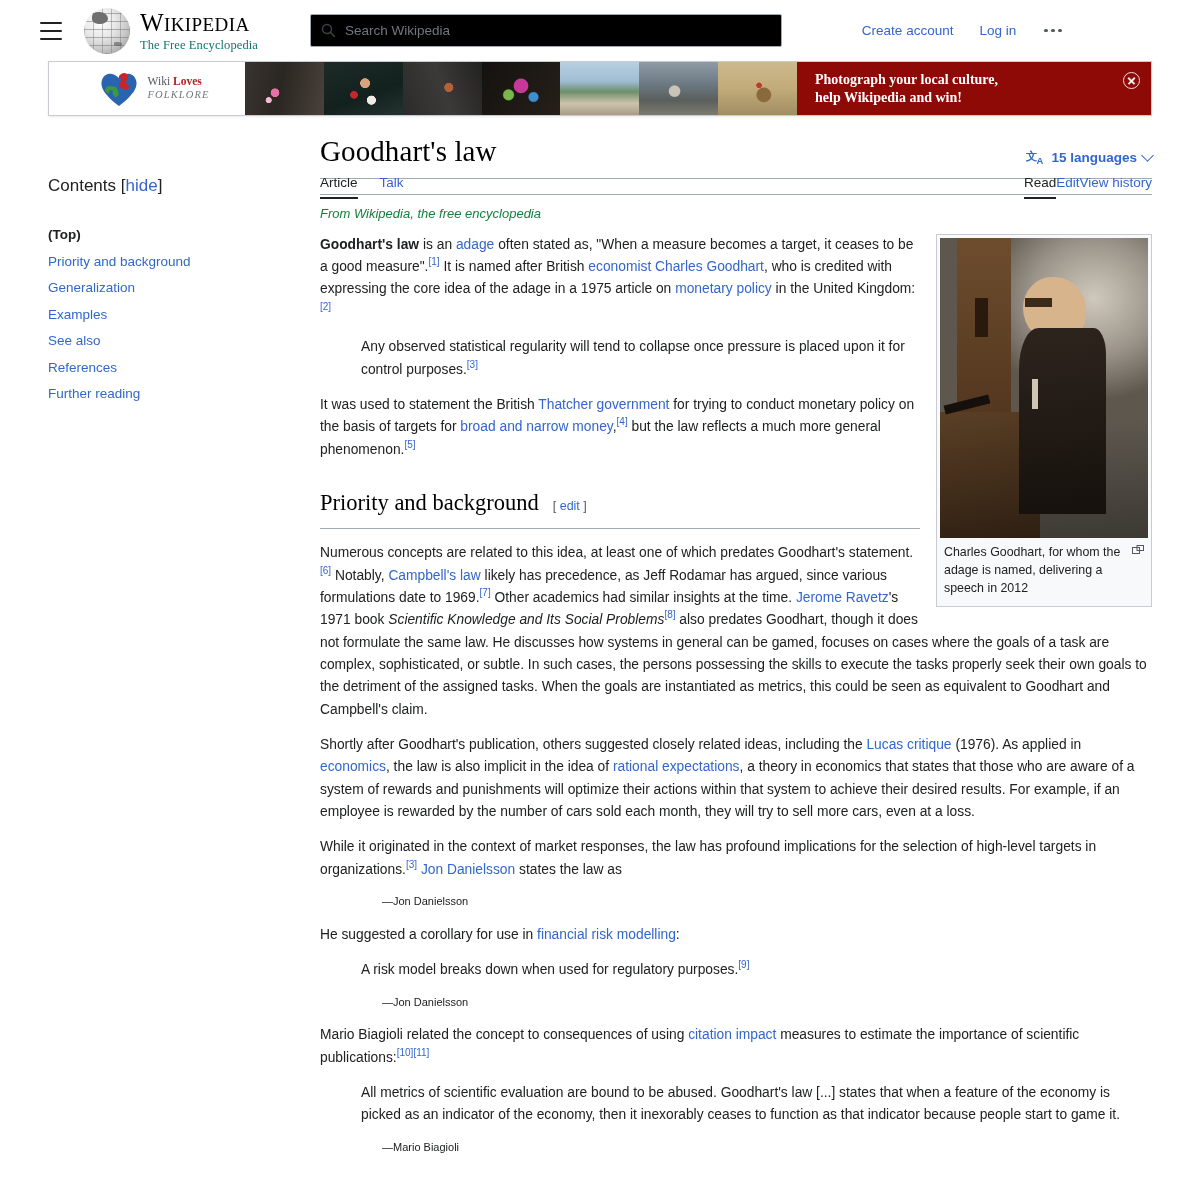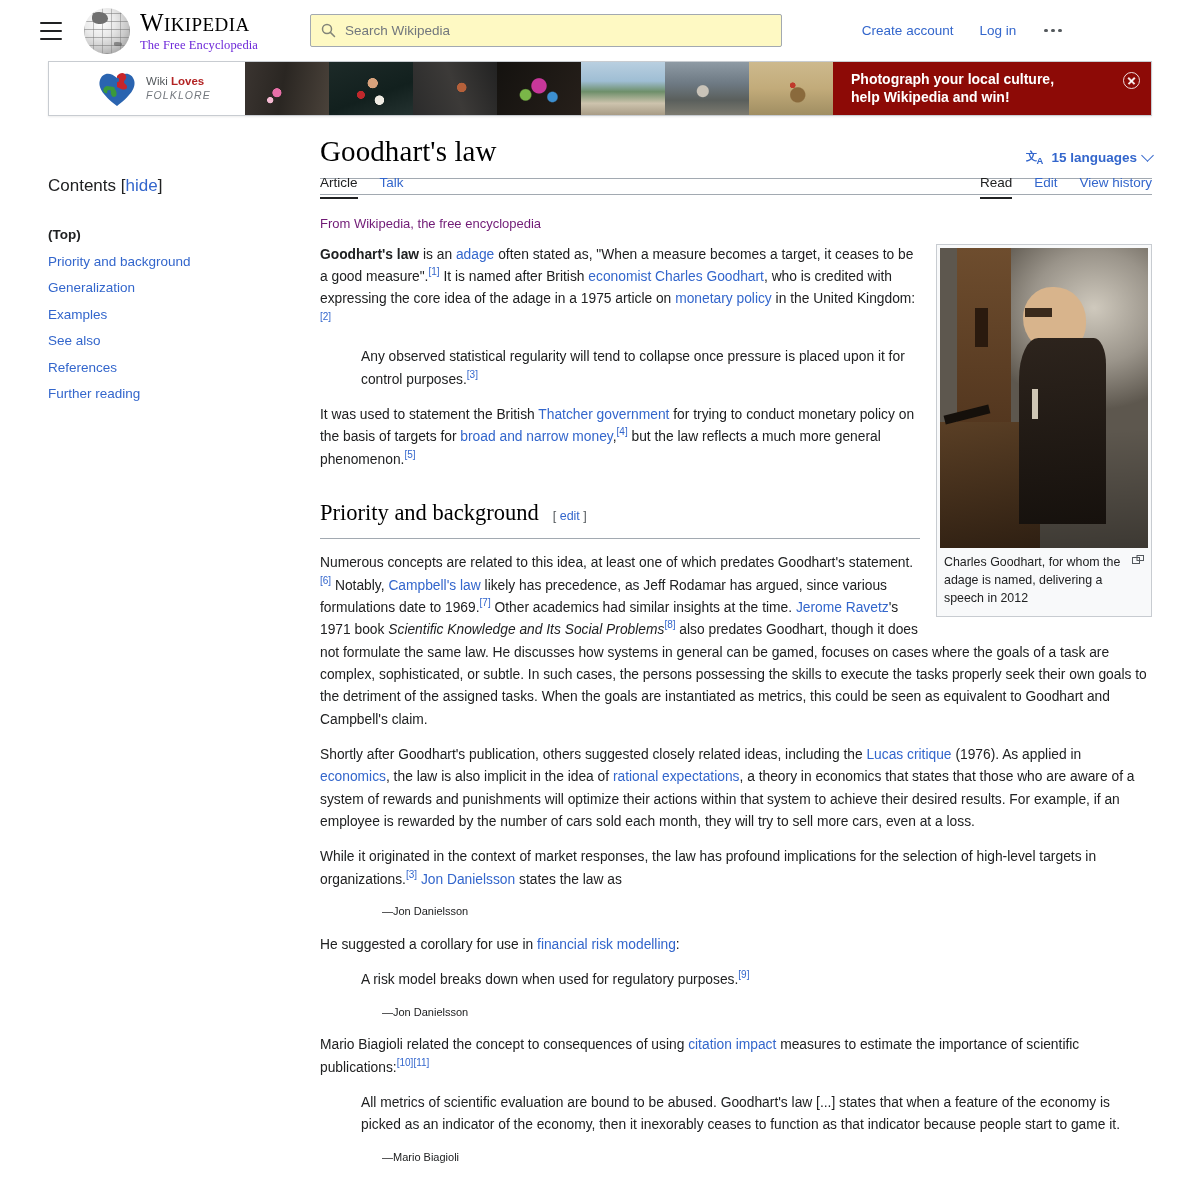--- a/index.html
+++ b/index.html
@@ -48,43 +48,43 @@
   }
   .wordmark { line-height:1; }
   .wordmark .wm1 {
     font-family:"Liberation Serif", serif;
     font-size:25px; letter-spacing:.4px; color:#000;
     display:block;
   }
   .wordmark .wm1 .sm { font-size:19px; }
   .wordmark .wm2 {
     font-family:"Liberation Serif", serif;
-    font-size:12.5px; color:#6d28d9; display:block; margin-top:4px; letter-spacing:.1px;
+    font-size:12.5px; color:#0f766e; display:block; margin-top:4px; letter-spacing:.1px;
   }
 
   .search-box {
     margin-left:52px;
     width:472px; height:33px;
     border:1px solid #a2a9b1; border-radius:2px;
     display:flex; align-items:center; padding:8px 10px;
-    background:#fef9c3; flex:0 0 auto;
+    background:#000000; flex:0 0 auto;
   }
   .search-ico { width:15px; height:15px; flex:0 0 auto; margin-right:9px; opacity:.72; }
   .search-ph { color:#72777d; font-size:13.5px; }
 
   .header-right {
     margin-left:auto; display:flex; align-items:center; gap:26px;
     font-size:13.5px;
   }
   .header-right a { color:#3366cc; text-decoration:none; cursor:pointer; white-space:nowrap; }
   .ellipsis-btn { display:flex; gap:3.5px; align-items:center; cursor:pointer; padding:6px 2px; }
   .ellipsis-btn i { width:3.6px; height:3.6px; border-radius:50%; background:#54595d; display:block; }
 
   
-  .banner-wrap { padding:0 48px; }
+  .banner-wrap { padding:0 48px;font-family:Liberation Serif, serif; }
   .banner {
     height:55px; width:1104px;
     border:1px solid #c8ccd1;
     display:flex; align-items:stretch; overflow:hidden;
     background:#fff; position:relative;
     box-shadow:0 1px 2px rgba(0,0,0,.08);
   }
   .banner-logo {
     width:196px; flex:0 0 auto; display:flex; align-items:center;
     justify-content:center; gap:9px; background:#fff; padding-left:14px;
@@ -95,21 +95,21 @@
   .heart svg { display:block; }
   .wlf-text { line-height:1.2; }
   .wlf-1 { font-size:11.5px; color:#54595d; font-weight:400; }
   .wlf-1 b { color:#b32424; font-weight:700; }
   .wlf-2 { font-size:10.5px; color:#72777d; font-style:italic; letter-spacing:1.1px; text-align:right; }
 
   .strip { flex:1 1 auto; display:flex; }
   .tile { flex:1 1 0; position:relative; overflow:hidden; }
 
   .banner-cta {
-    width:318px; flex:0 0 auto; background:#8d0a06;
+    width:354px; flex:0 0 auto; background:#8d0a06;
     display:flex; align-items:center; padding-left:18px; position:relative;
   }
   .banner-cta .cta-text {
     color:#fff; font-weight:700; font-size:14px; line-height:1.28;
   }
   .banner-close {
     position:absolute; right:11px; top:10px; width:17px; height:17px;
     border-radius:50%; border:1.6px solid rgba(255,255,255,.85);
     display:flex; align-items:center; justify-content:center; cursor:pointer;
   }
@@ -151,27 +151,27 @@
   .tabs-row {
     display:flex; align-items:center; border-bottom:1px solid #a2a9b1;
     height:15px; margin-top:1px;
   }
   .tabs-left, .tabs-right { display:flex; }
   .tabs-right { margin-left:auto; }
   .tab {
     font-size:13.5px; color:#3366cc; cursor:pointer;
     padding:0 0 8px 0; margin-right:22px; position:relative; white-space:nowrap;
   }
-  .tabs-right .tab { margin-right:0; margin-left:22px; }
+  .tabs-right .tab { margin-right:0; }
   .tab.sel { color:#202122; }
   .tab.sel::after {
     content:""; position:absolute; left:0; right:0; bottom:-1px; height:2px; background:#202122;
   }
 
-  .from-wp { font-size:13px; color:#701a75; margin:21px 0 0 0; }
+  .from-wp { font-size:13px; color:#15803d; margin:11px 0 0 0;font-style:italic; }
 
   
   .art { font-size:13.8px; line-height:1.62; color:#202122; }
   .art p { margin:13px 0 0 0; }
   .art a { color:#3366cc; text-decoration:none; cursor:pointer; }
   .art b { font-weight:700; }
   .art i { font-style:italic; }
   sup { font-size:10px; line-height:0; vertical-align:super; }
   sup a { color:#3366cc; }
 

